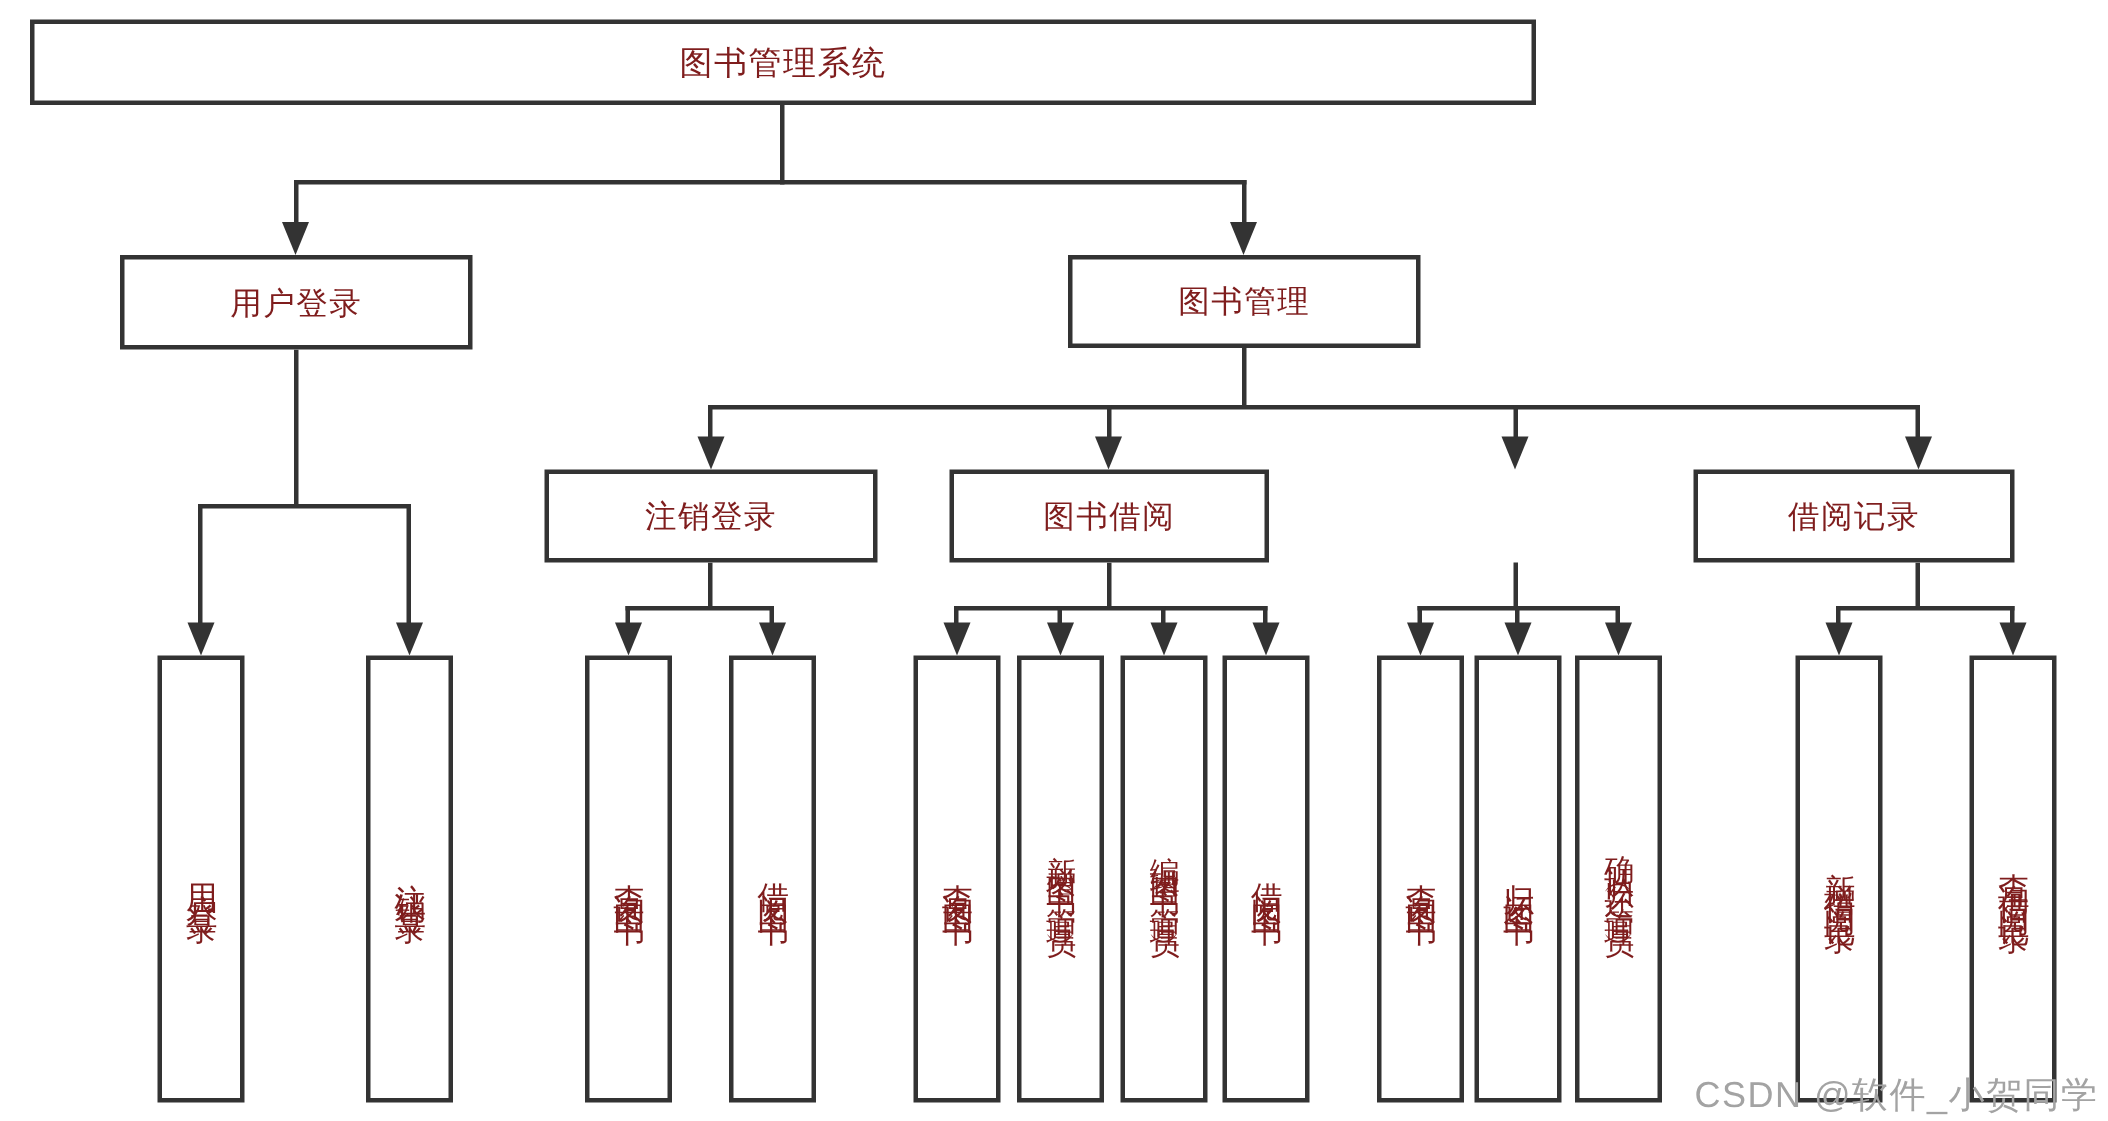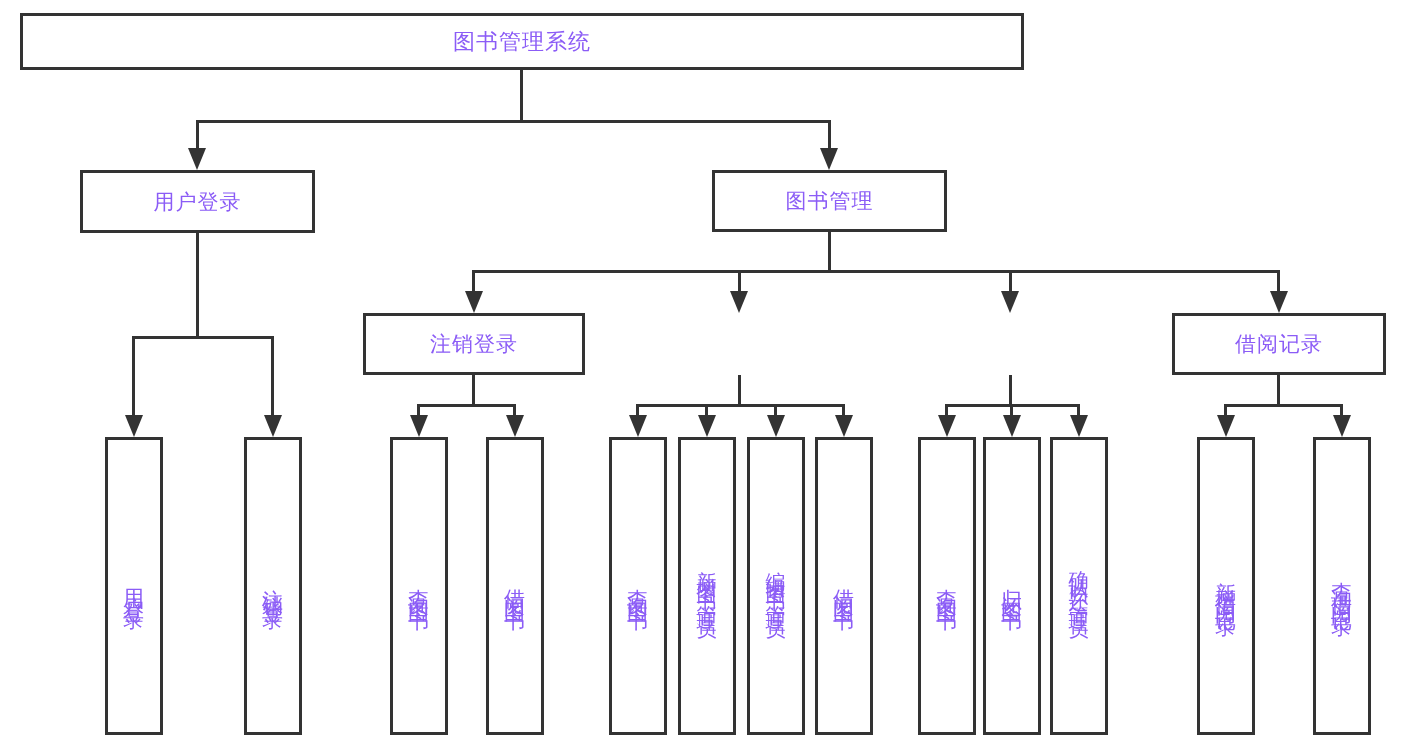--- a/index.html
+++ b/index.html
@@ -12,21 +12,21 @@
     font-family: "Liberation Sans", "DejaVu Sans", sans-serif;
     overflow: hidden;
   }
   .box {
     position: absolute;
     border: 3px solid #333333;
     background: #ffffff;
     display: flex;
     align-items: center;
     justify-content: center;
-    color: #8b5cf6;
+    color: #7f1d1d;
     font-size: 21px;
     letter-spacing: 1px;
   }
   .leaf span {
     writing-mode: vertical-rl;
     text-orientation: mixed;
     letter-spacing: 7px;
     line-height: 1;
     white-space: nowrap;
   }
@@ -126,23 +126,26 @@
   </div>
 
   <div class="box" style="left:712px; top:170px; width:235px; height:62px;">
     <span>图书管理</span>
   </div>
 
   <div class="box" style="left:363px; top:313px; width:222px; height:62px;">
     <span>注销登录</span>
   </div>
 
+  <div class="box" style="left:633px; top:313px; width:213px; height:62px;">
+    <span>图书借阅</span>
+  </div>
 
 
-  <div class="box" style="left:1172px; top:313px; width:214px; height:62px;">
+  <div class="box" style="left:1129px; top:313px; width:214px; height:62px;">
     <span>借阅记录</span>
   </div>
 
   <div class="box leaf" style="left:105px; top:437px; width:58px; height:298px;">
     <span>用户登录</span>
   </div>
   <div class="box leaf" style="left:244px; top:437px; width:58px; height:298px;">
     <span>注销登录</span>
   </div>
 
@@ -176,14 +179,15 @@
     <span>确认归还（管理员）</span>
   </div>
 
   <div class="box leaf" style="left:1197px; top:437px; width:58px; height:298px;">
     <span>新增借阅记录</span>
   </div>
   <div class="box leaf" style="left:1313px; top:437px; width:58px; height:298px;">
     <span>查询借阅记录</span>
   </div>
 
+  <div class="watermark">CSDN @软件_小贺同学</div>
 
 </div>
 
 </body></html>

